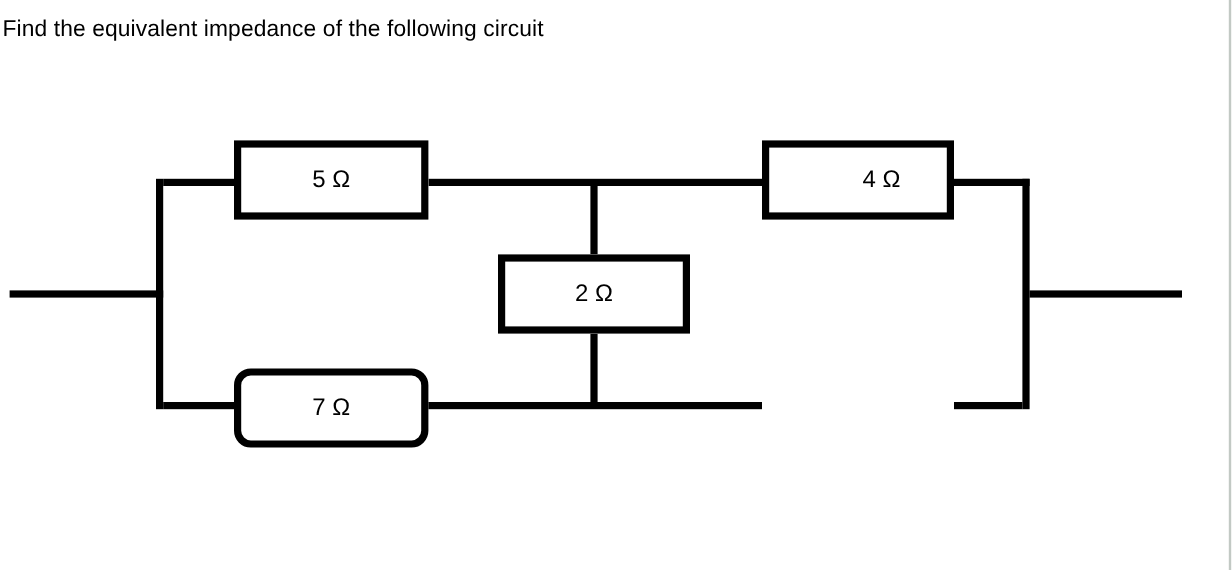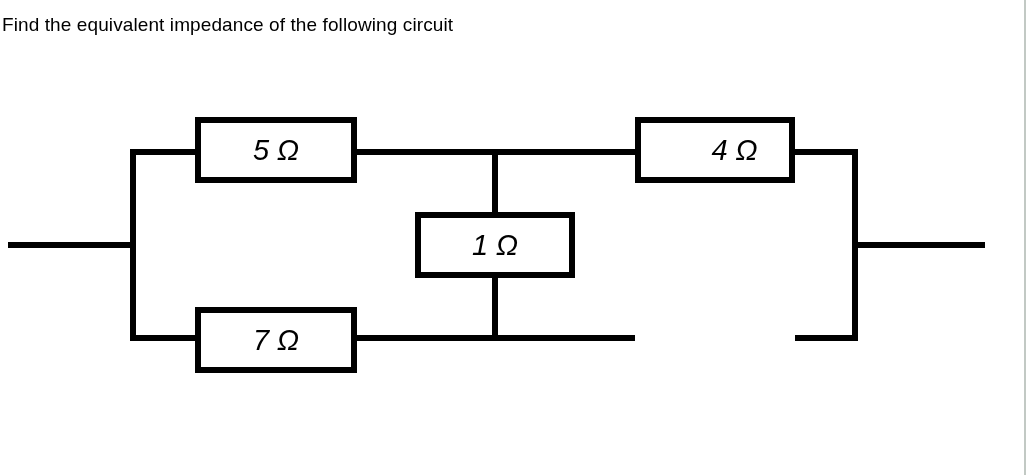--- a/index.html
+++ b/index.html
@@ -48,24 +48,23 @@
   .resistor {
     position: absolute;
     box-sizing: border-box;
     border: 6px solid #000000;
     background: #ffffff;
     display: flex;
     align-items: center;
     justify-content: center;
   }
   .resistor .label {
-    font-size: 29px;
+    font-size: 20px;
     color: #000000;
     white-space: nowrap;
-    font-style: italic;
   }
 </style>
 </head>
 <body>
 
 <div class="page">
 
   <div class="question-title">Find the equivalent impedance of the following circuit</div>
 
   <div class="circuit">
@@ -92,28 +91,28 @@
 
     <div class="wire" style="left:357px; top:335px; width:278px; height:6px;"></div>
 
     <div class="wire" style="left:795px; top:335px; width:57px; height:6px;"></div>
 
     <div class="resistor" style="left:195px; top:117px; width:162px; height:66px;">
       <span class="label">5 Ω</span>
     </div>
 
     <div class="resistor" style="left:415px; top:212px; width:160px; height:66px;">
-      <span class="label">1 Ω</span>
+      <span class="label">2 Ω</span>
     </div>
 
     <div class="resistor" style="left:635px; top:117px; width:160px; height:66px;padding-left:39px;">
       <span class="label">4 Ω</span>
     </div>
 
-    <div class="resistor" style="left:195px; top:307px; width:162px; height:66px;">
+    <div class="resistor" style="left:195px; top:307px; width:162px; height:66px;border-radius:14px;">
       <span class="label">7 Ω</span>
     </div>
 
 
   </div>
 
   <div class="page-edge-right"></div>
 
 </div>
 

